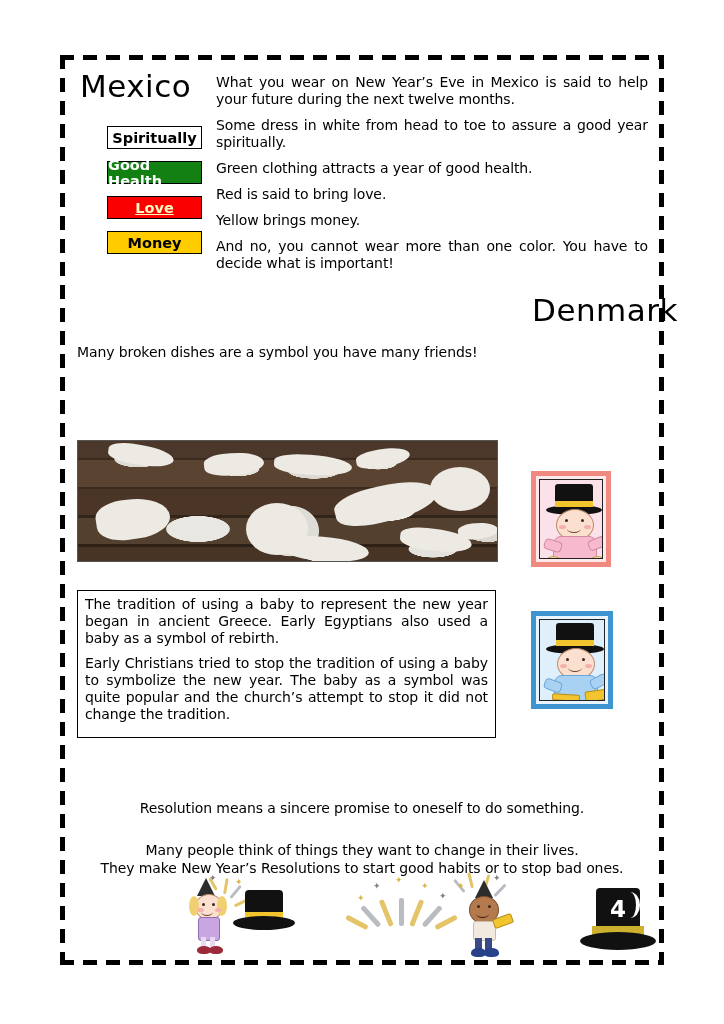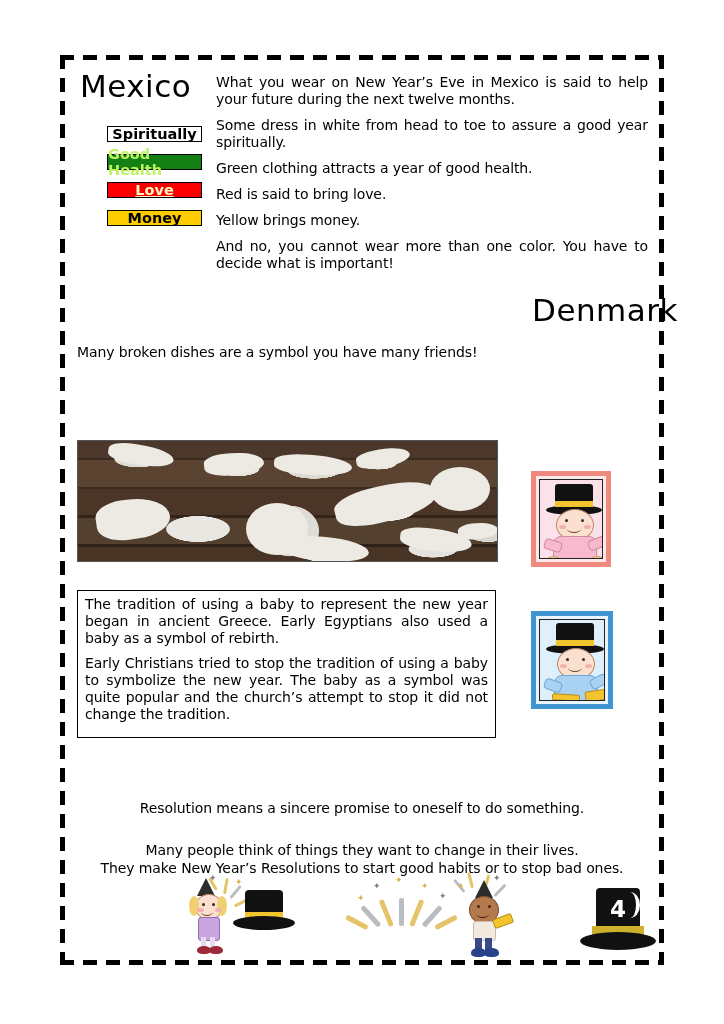--- a/index.html
+++ b/index.html
@@ -47,21 +47,21 @@
     font-size:31px;
     font-weight:400;
     color:#000;
     letter-spacing:0.5px;
   }
 
   
   #mexico-heading{position:absolute;left:80px;top:68px;}
   #swatch-list{position:absolute;left:77px;top:126px;width:125px;}
   .swatch{
-    height:16px;margin-bottom:12px;
+    height:23px;margin-bottom:12px;
     border:1.5px solid #000;
     display:flex;align-items:center;justify-content:center;
     font-family:"DejaVu Sans", sans-serif;
     font-size:14.5px;font-weight:bold;color:#000;
     box-sizing:border-box;
     margin-left:30px;
   }
   #mexico-paras{position:absolute;left:216px;top:74px;width:432px;}
   #mexico-paras p{margin:0 0 9px 0;}
 
@@ -188,21 +188,21 @@
   <div class="dash-edge dash-left"></div>
   <div class="dash-edge dash-right"></div>
 </div>
 
 <div class="heading" id="mexico-heading">Mexico</div>
 
 <div id="swatch-list">
   <div class="swatch" style="background: rgb(255, 255, 255); color: rgb(0, 0, 0);">
     <span>Spiritually</span>
   </div>
-  <div class="swatch" style="background: rgb(19, 128, 19); color: #bef264;">
+  <div class="swatch" style="background: rgb(19, 128, 19); color: #ffffff;">
     <span>Good Health</span>
   </div>
   <div class="swatch" style="background: rgb(251, 0, 0); color: #fef9c3; text-decoration: underline;">
     <span>Love</span>
   </div>
   <div class="swatch" style="background: rgb(255, 204, 0); color: rgb(0, 0, 0);">
     <span>Money</span>
   </div>
 </div>
 

